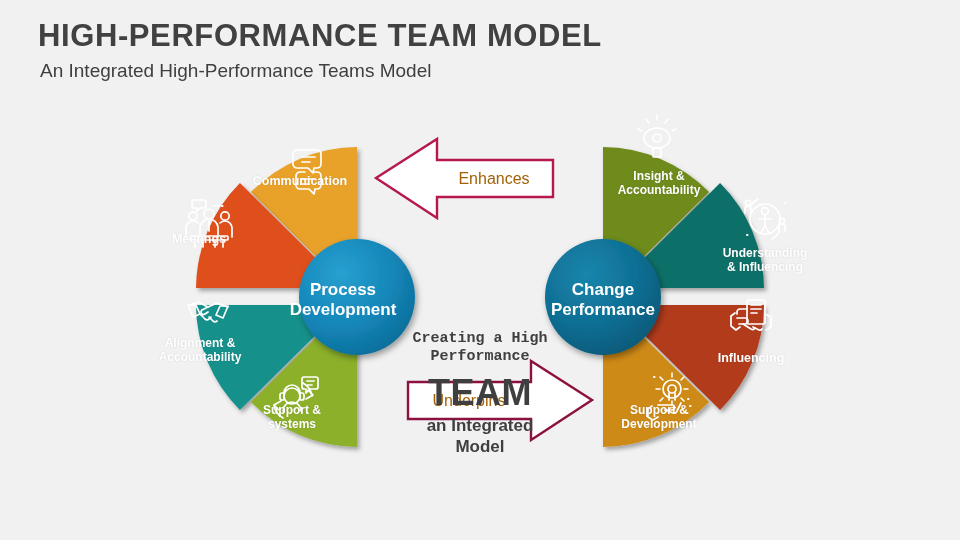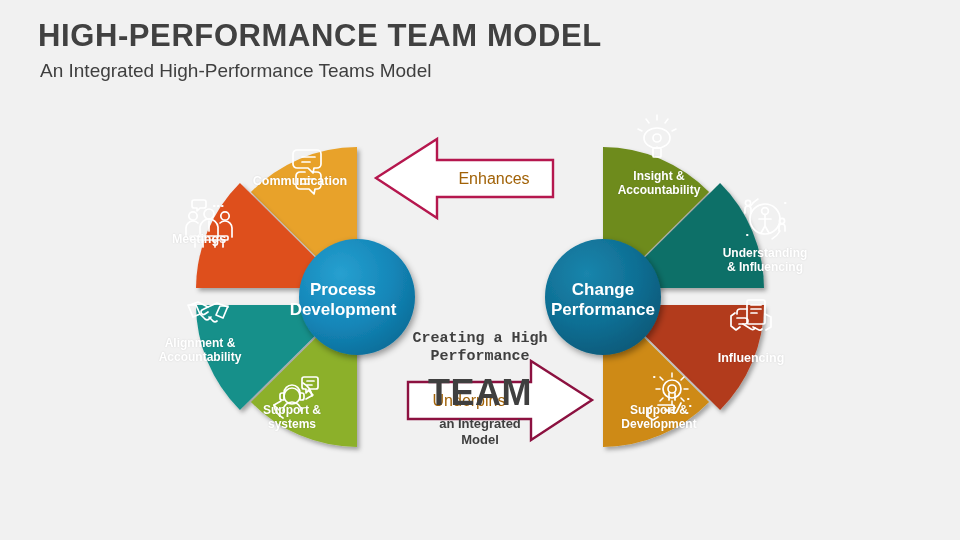--- a/index.html
+++ b/index.html
@@ -105,21 +105,21 @@
   }
   #center-block .c-team {
     font-size: 36px;
     font-weight: bold;
     letter-spacing: 0.5px;
     line-height: 1.2;
     margin: 4px 0 2px 0;
     color: #3f3f3f;
   }
   #center-block .c-bot {
-    font-size: 13px;
+    font-size: 17px;
     font-weight: bold;
     line-height: 1.22;
     color: #3f3f3f;
   }
 
   
   .arrowlabel {
     position: absolute;
     font-size: 16px;
     color: #a16207;

